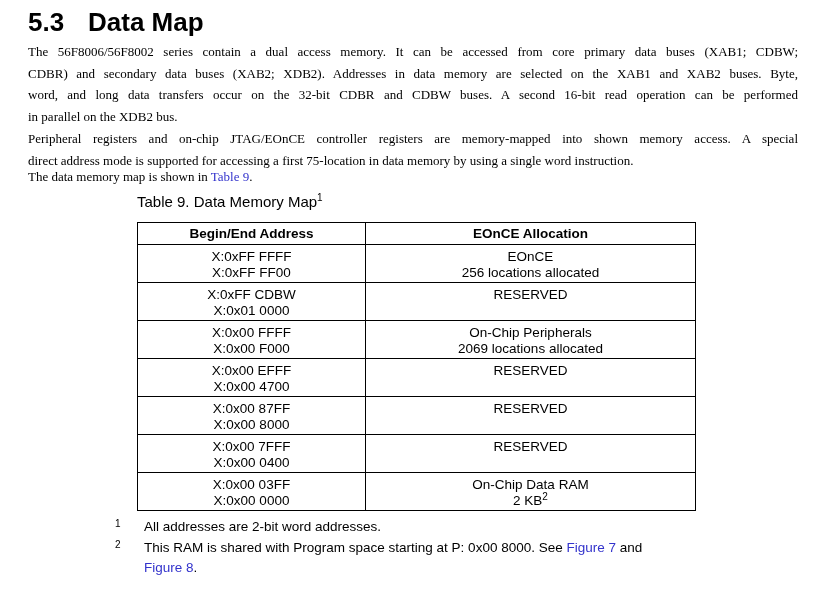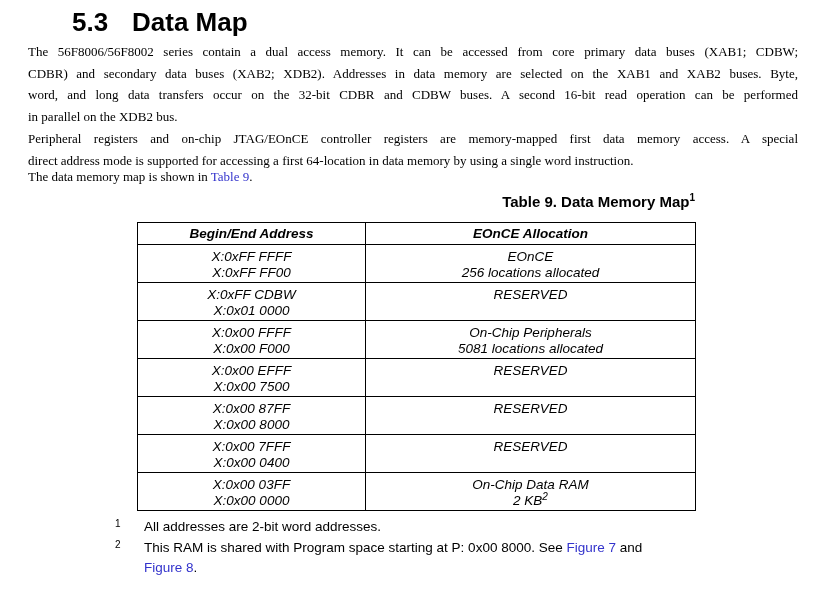--- a/index.html
+++ b/index.html
@@ -6,41 +6,40 @@
   * { margin:0; padding:0; box-sizing:content-box; }
   body { background:#fff; }
   .page {
     position:relative; width:832px; height:595px; background:#ffffff;
     color:var(--ink); overflow:hidden;
   }
   .heading {
     position:absolute; left:28px; top:7px;
     font-family:"Liberation Sans",sans-serif; font-weight:bold; font-size:26px;
     letter-spacing:0;
-    margin-left:44px;
   }
   .heading .num { display:inline-block; min-width:60px; }
   .para {
     position:absolute; left:28px; width:770px;
     font-family:"Liberation Serif",serif; font-size:13px; line-height:21.5px;
     color:var(--ink);
   }
   .p1 { top:41px; } .p2 { top:128px; } .p3 { top:166px; }
   .line { white-space:normal; }
   .line.just { text-align:justify; text-align-last:justify; }
   .doclink { color:var(--link); cursor:pointer; }
   sup.ss { font-size:10px; vertical-align:super; line-height:0; }
   .tbl-title {
-    position:absolute; left:137px; top:193px; width:558px; text-align:right;
-    font-family:"Liberation Sans",sans-serif; font-weight:bold; font-size:15px;
+    position:absolute; left:137px; top:193px; width:558px; text-align:left;
+    font-family:"Liberation Sans",sans-serif; font-weight:normal; font-size:15px;
   }
   table.memmap {
     position:absolute; left:137px; top:222px; width:558px;
     border-collapse:collapse; table-layout:fixed;
-    font-family:"Liberation Sans",sans-serif; font-size:13.5px;font-style:italic;
+    font-family:"Liberation Sans",sans-serif; font-size:13.5px;
   }
   table.memmap col.c1 { width:228px; }
   table.memmap col.c2 { width:330px; }
   table.memmap th, table.memmap td {
     border:1.5px solid #000; text-align:center; vertical-align:top;
     padding:4px 2px 2px 2px; line-height:15.5px;
   }
   table.memmap th { height:17px; vertical-align:middle; font-weight:bold; padding:2px; }
   table.memmap td { height:31px; }
   .cell-line { line-height:15.5px; }
@@ -60,22 +59,22 @@
     <span class="num">5.3</span><span>Data Map</span>
   </div>
 
   <div class="para p1">
       <div class="line just"><span>The 56F8006/56F8002 series contain a dual access memory. It can be accessed from core primary data buses (XAB1; CDBW;</span></div>
       <div class="line just"><span>CDBR) and secondary data buses (XAB2; XDB2). Addresses in data memory are selected on the XAB1 and XAB2 buses. Byte,</span></div>
       <div class="line just"><span>word, and long data transfers occur on the 32-bit CDBR and CDBW buses. A second 16-bit read operation can be performed</span></div>
       <div class="line"><span>in parallel on the XDB2 bus.</span></div>
     </div>
   <div class="para p2">
-      <div class="line just"><span>Peripheral registers and on-chip JTAG/EOnCE controller registers are memory-mapped first data memory access. A special</span></div>
-      <div class="line"><span>direct address mode is supported for accessing a first 64-location in data memory by using a single word instruction.</span></div>
+      <div class="line just"><span>Peripheral registers and on-chip JTAG/EOnCE controller registers are memory-mapped into shown memory access. A special</span></div>
+      <div class="line"><span>direct address mode is supported for accessing a first 75-location in data memory by using a single word instruction.</span></div>
     </div>
   <div class="para p3">
       <div class="line"><span>The data memory map is shown in </span><span class="doclink">Table 9</span><span>.</span></div>
     </div>
 
   <div class="tbl-title"><span>Table 9. Data Memory Map</span><sup class="ss">1</sup></div>
 
   <table class="memmap">
     <colgroup>
         <col class="c1">
@@ -107,27 +106,27 @@
             <div class="cell-line"><span>RESERVED</span></div>
           </td>
         </tr>
         <tr>
           <td>
             <div class="cell-line">X:0x00 FFFF</div>
             <div class="cell-line">X:0x00 F000</div>
           </td>
           <td>
             <div class="cell-line"><span>On-Chip Peripherals</span></div>
-            <div class="cell-line"><span>5081 locations allocated</span></div>
+            <div class="cell-line"><span>2069 locations allocated</span></div>
           </td>
         </tr>
         <tr>
           <td>
             <div class="cell-line">X:0x00 EFFF</div>
-            <div class="cell-line">X:0x00 7500</div>
+            <div class="cell-line">X:0x00 4700</div>
           </td>
           <td>
             <div class="cell-line"><span>RESERVED</span></div>
           </td>
         </tr>
         <tr>
           <td>
             <div class="cell-line">X:0x00 87FF</div>
             <div class="cell-line">X:0x00 8000</div>
           </td>

